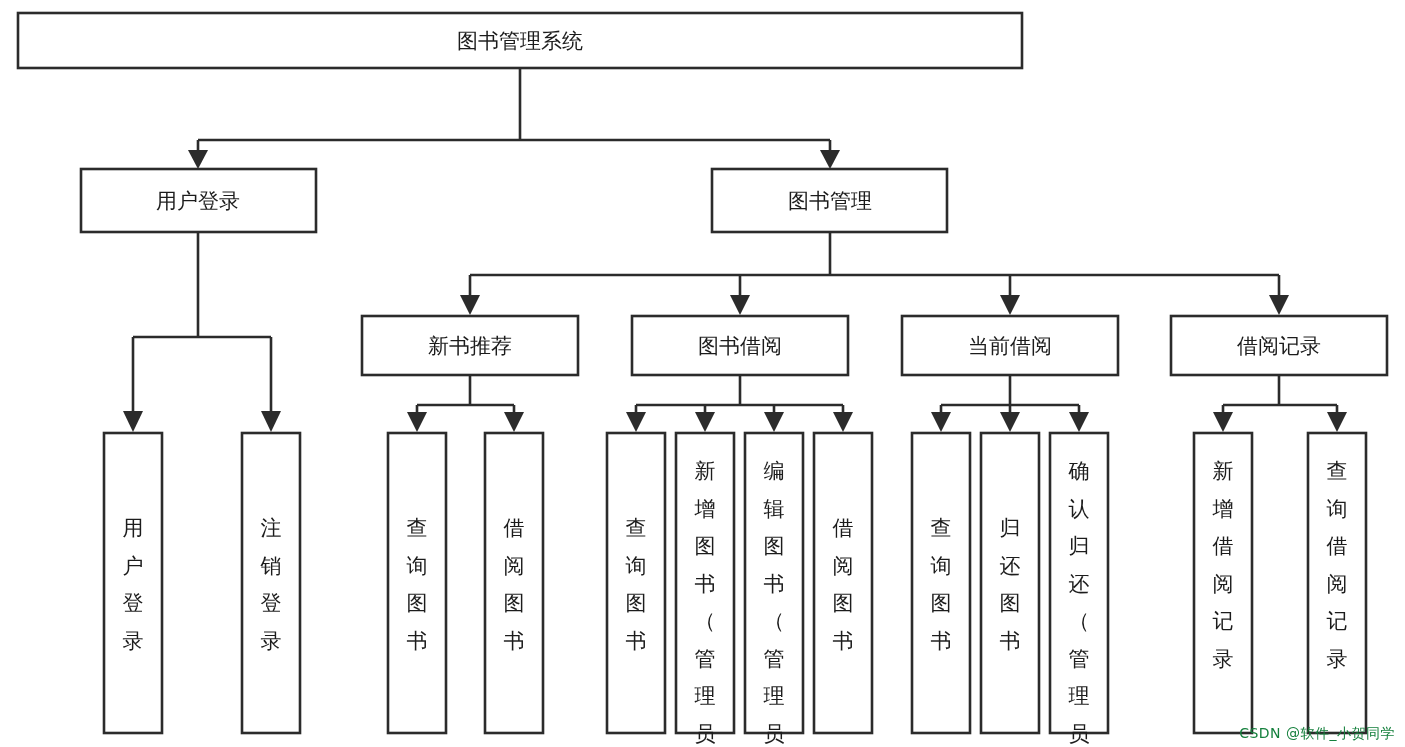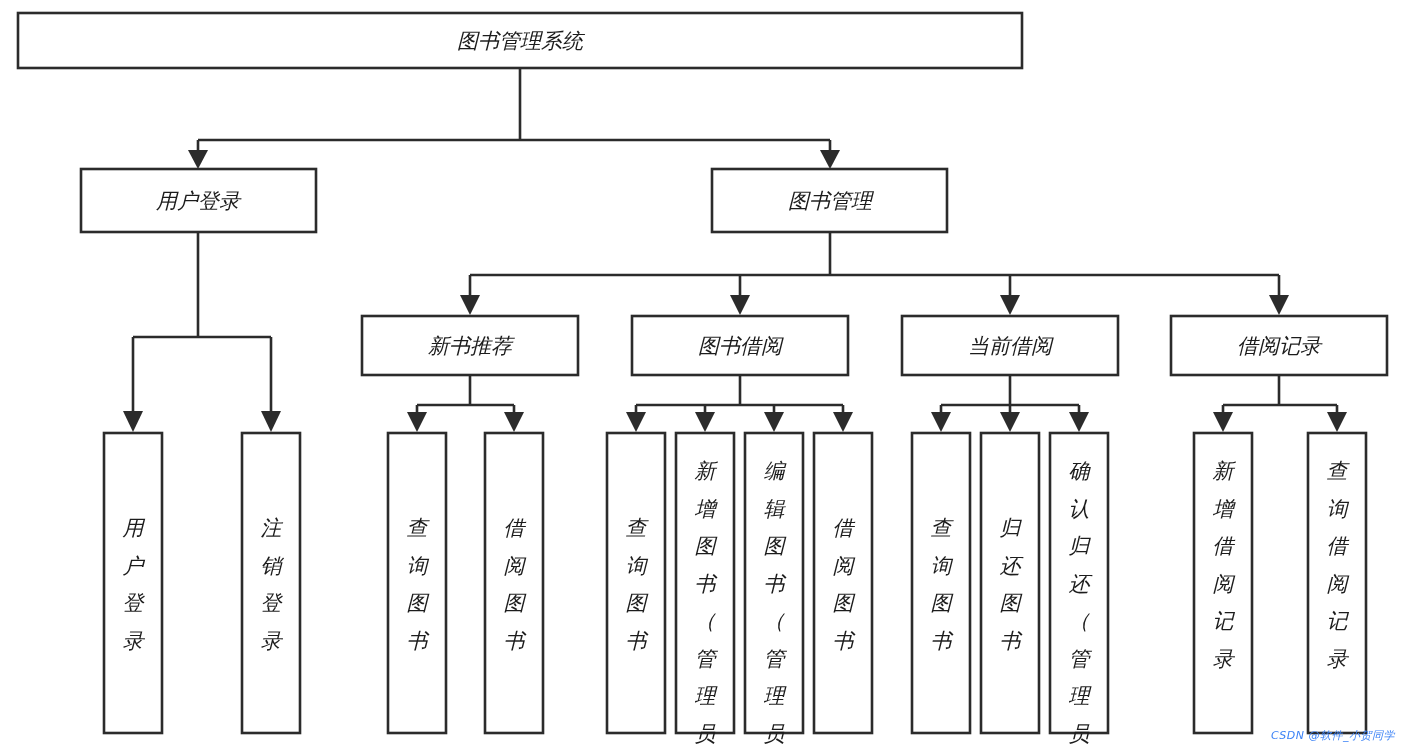--- a/index.html
+++ b/index.html
@@ -11,21 +11,20 @@
     width: 1405px;
     height: 747px;
     font-family: "DejaVu Sans", "Liberation Sans", sans-serif;
     overflow: hidden;
   }
   #diagram-root {
     position: relative;
     width: 1405px;
     height: 747px;
     background: #ffffff;
-    font-style: italic;
   }
   svg.diagram {
     position: absolute;
     left: 0;
     top: 0;
     width: 1405px;
     height: 747px;
     display: block;
   }
   .node-box {
@@ -54,22 +53,22 @@
     font-family: "DejaVu Sans", "Liberation Sans", sans-serif;
     fill: #1c1c1c;
     font-size: 21px;
     text-anchor: middle;
   }
   .watermark-text {
     position: absolute;
     right: 10px;
     bottom: 4px;
     font-family: "DejaVu Sans", "Liberation Sans", sans-serif;
-    font-size: 11px;
-    color: #3b82f6;
+    font-size: 14px;
+    color: #15803d;
     white-space: nowrap;
     letter-spacing: 0.5px;
     pointer-events: none;
   }
 </style>
 </head>
 <body>
 
 <div id="diagram-root">
 

